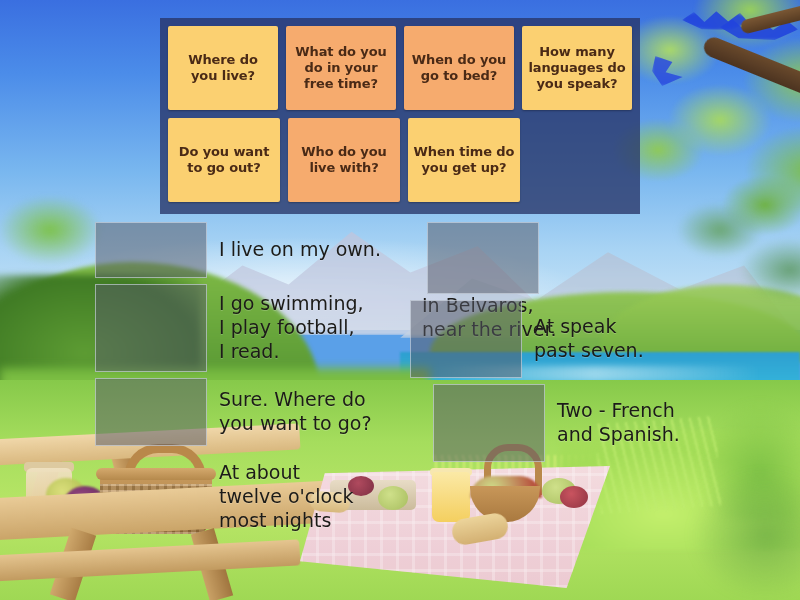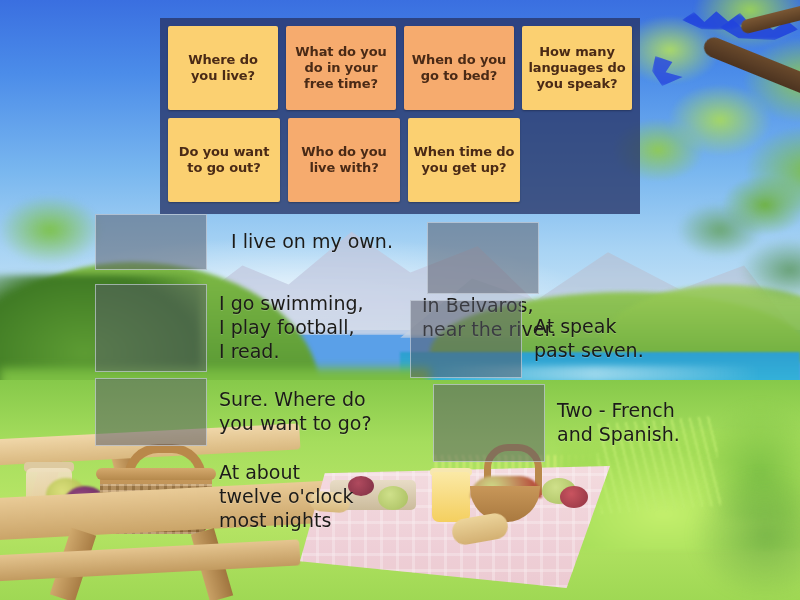--- a/index.html
+++ b/index.html
@@ -406,21 +406,21 @@
       <div class="q-card q-orange">Who do you
 live with?</div>
       <div class="q-card q-yellow">When time do
 you get up?</div>
     </div>
   </div>
 
   <div id="answers-area">
 
     <div class="ans-col" id="col-left">
-      <div class="ans-row" style="top:0;gap:12px;">
+      <div class="ans-row" style="top:8px;">
         <div class="drop-zone" style="height:56px;"></div>
         <div class="ans-text">I live on my own.</div>
       </div>
       <div class="ans-row" style="top:70px;">
         <div class="drop-zone" style="height:88px;"></div>
         <div class="ans-text">I go swimming,
 I play football,
 I read.</div>
       </div>
       <div class="ans-row" style="top:164px;">

